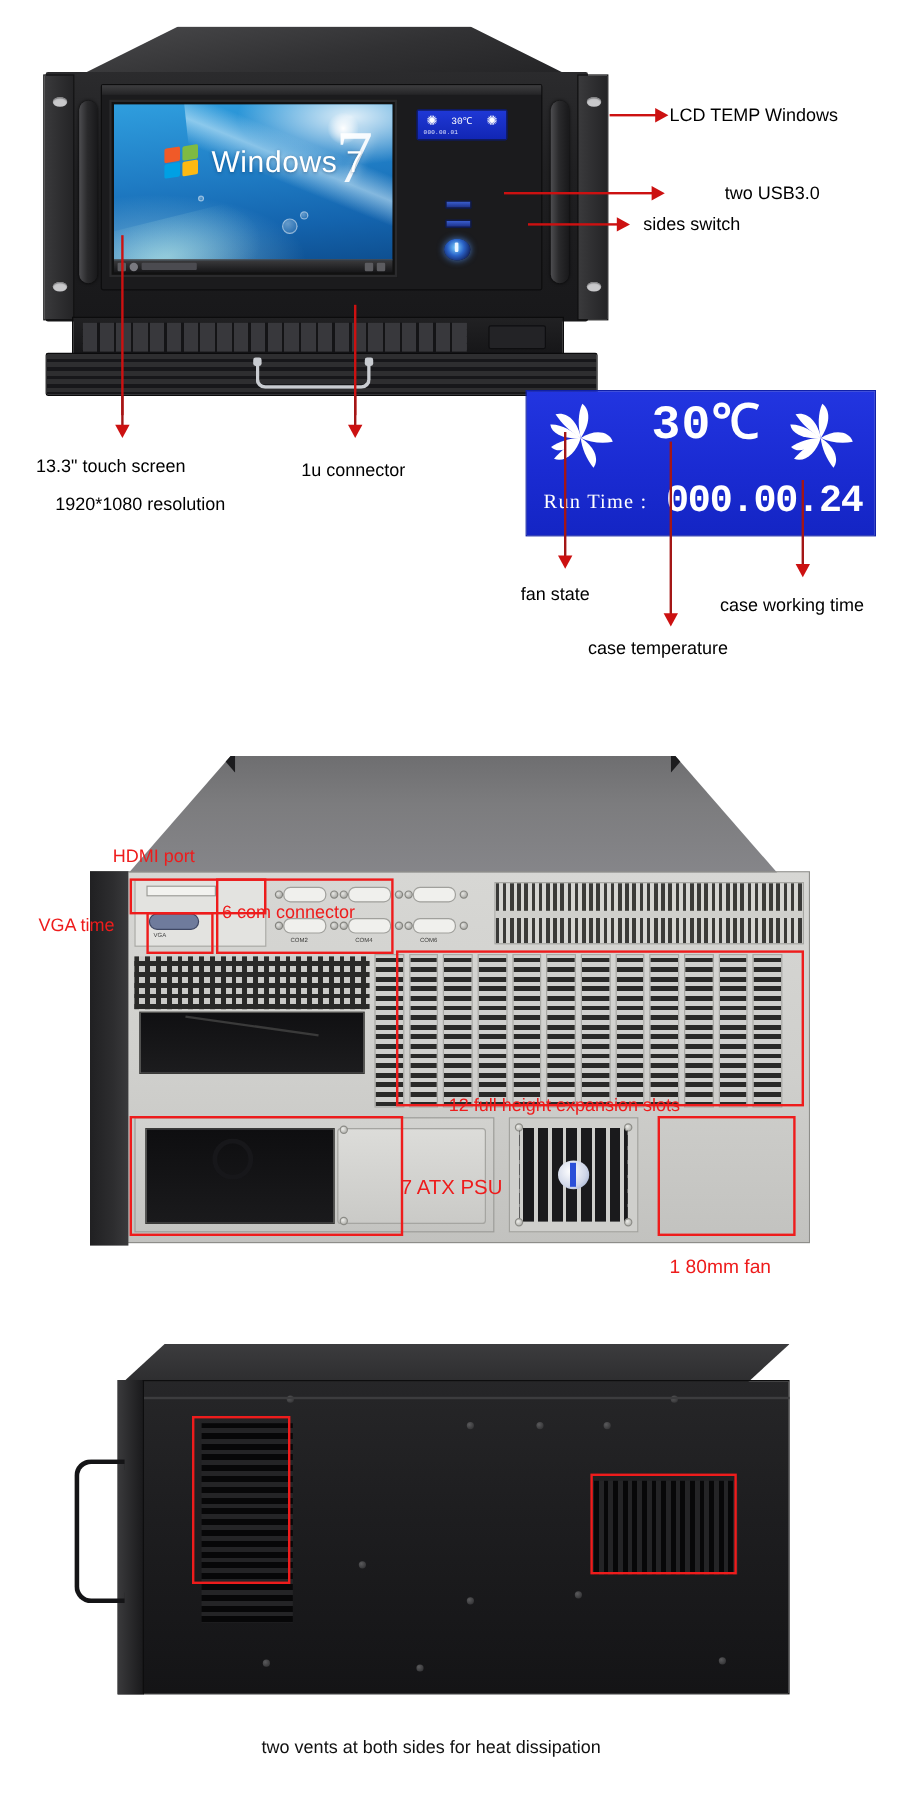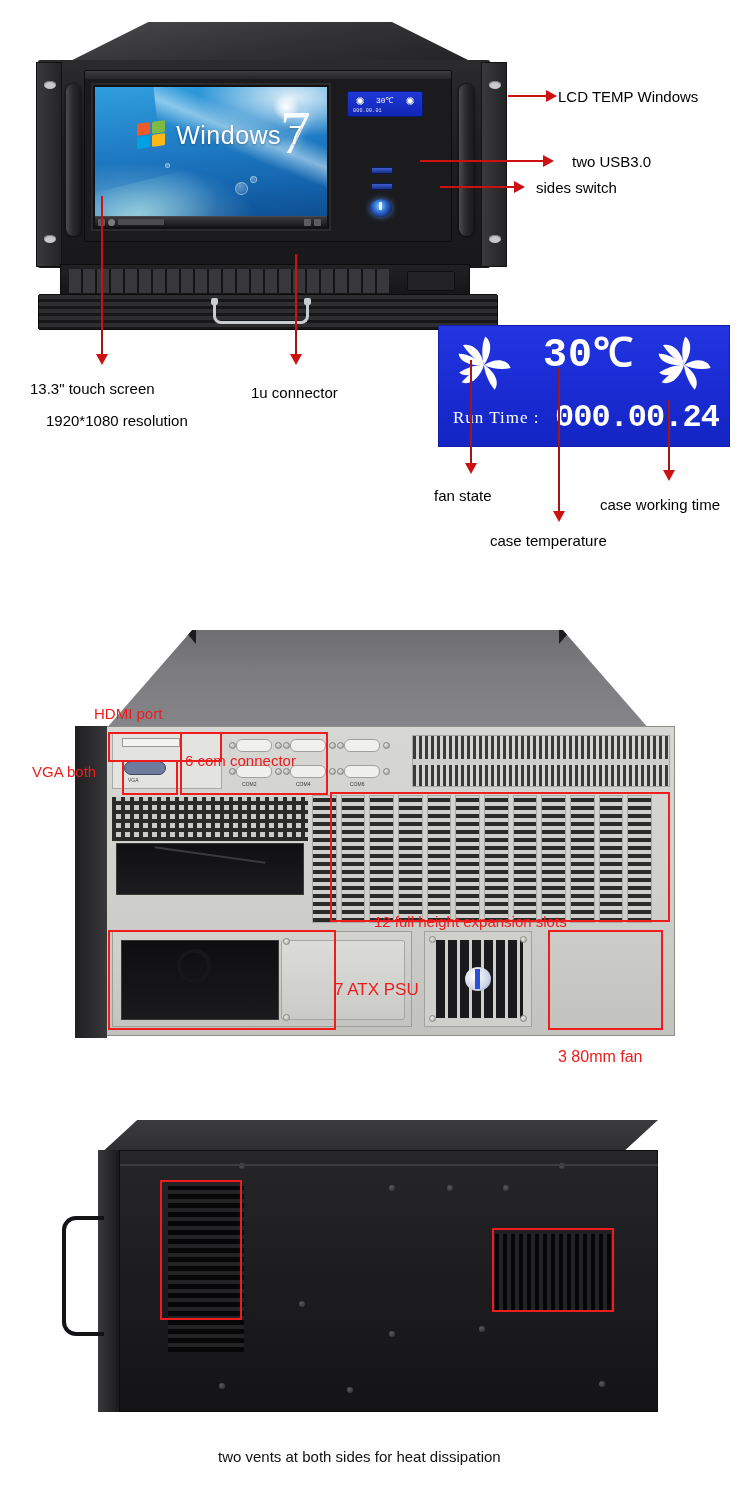--- a/index.html
+++ b/index.html
@@ -498,21 +498,21 @@
       <div class="fc-trackpad"></div>
     </div>
     <div class="fc-front-panel"></div>
     <div class="fc-bar-handle"></div>
   </div>
 
   <div class="arrow-h" style="left:508px; top:95px; width:40px;"></div>
   <div class="anno" style="left:558px; top:86px;">LCD TEMP Windows</div>
 
   <div class="arrow-h" style="left:420px; top:160px; width:125px;"></div>
-  <div class="anno" style="left:572px; top:151px;">two USB3.0</div>
+  <div class="anno" style="left:604px; top:151px;">two USB3.0</div>
 
   <div class="arrow-h" style="left:440px; top:186px; width:76px;"></div>
   <div class="anno" style="left:536px; top:177px;">sides switch</div>
 
   <div class="leader-v" style="left:101px; top:196px; height:150px;"></div>
   <div class="arrow-v" style="left:101px; top:330px; height:26px;"></div>
   <div class="anno" style="left:30px; top:378px;">13.3" touch screen</div>
   <div class="anno" style="left:46px; top:410px;">1920*1080 resolution</div>
 
   <div class="leader-v" style="left:295px; top:254px; height:92px;"></div>
@@ -632,25 +632,25 @@
   </div>
 
   <div class="rbox" style="left:108px; top:732px; width:114px; height:30px;"></div>
   <div class="rbox" style="left:122px; top:760px; width:56px; height:35px;"></div>
   <div class="rbox" style="left:180px; top:732px; width:148px; height:63px;"></div>
   <div class="rbox" style="left:330px; top:792px; width:340px; height:130px;"></div>
   <div class="rbox" style="left:108px; top:930px; width:228px; height:100px;"></div>
   <div class="rbox" style="left:548px; top:930px; width:115px; height:100px;"></div>
 
   <div class="anno-red" style="left:94px; top:705px;">HDMI port</div>
-  <div class="anno-red" style="left:32px; top:763px;">VGA both</div>
+  <div class="anno-red" style="left:32px; top:763px;">VGA time</div>
   <div class="anno-red" style="left:185px; top:752px;">6 com connector</div>
   <div class="anno-red" style="left:374px; top:913px;">12 full height expansion slots</div>
   <div class="anno-red" style="left:334px; top:980px; font-size:17px;">7 ATX PSU</div>
-  <div class="anno-red" style="left:558px; top:1048px; font-size:16px;">3 80mm fan</div>
+  <div class="anno-red" style="left:558px; top:1048px; font-size:16px;">1 80mm fan</div>
 
   <div id="side-photo">
     <div class="sd-top"></div>
     <div class="sd-body">
       <span class="sd-screw" style="left:140px; top:12px;"></span>
       <span class="sd-screw" style="left:460px; top:12px;"></span>
       <span class="sd-screw" style="left:290px; top:34px;"></span>
       <span class="sd-screw" style="left:348px; top:34px;"></span>
       <span class="sd-screw" style="left:404px; top:34px;"></span>
       <span class="sd-screw" style="left:200px; top:150px;"></span>

